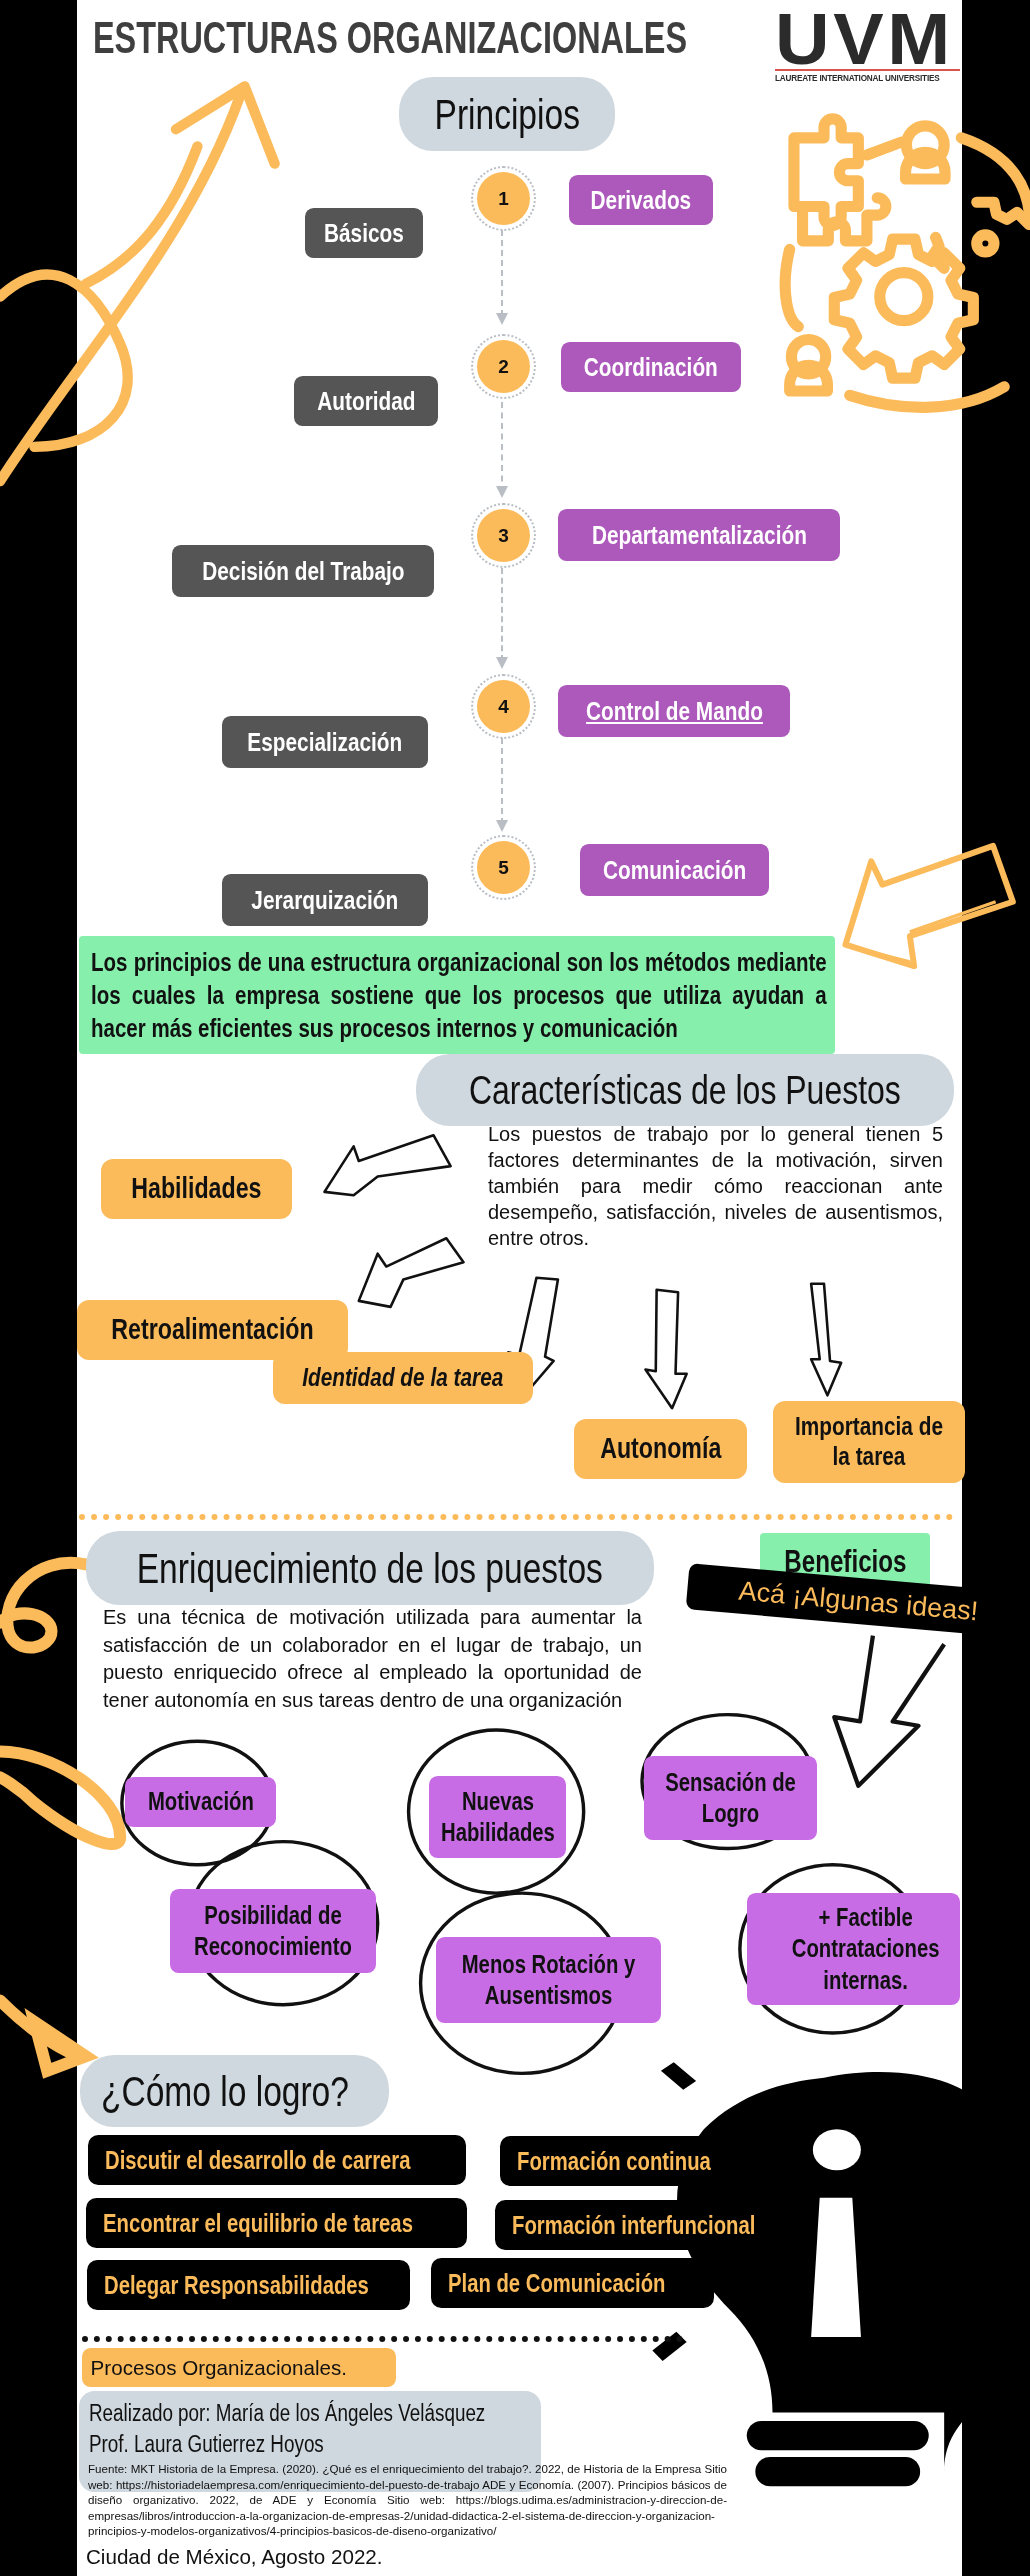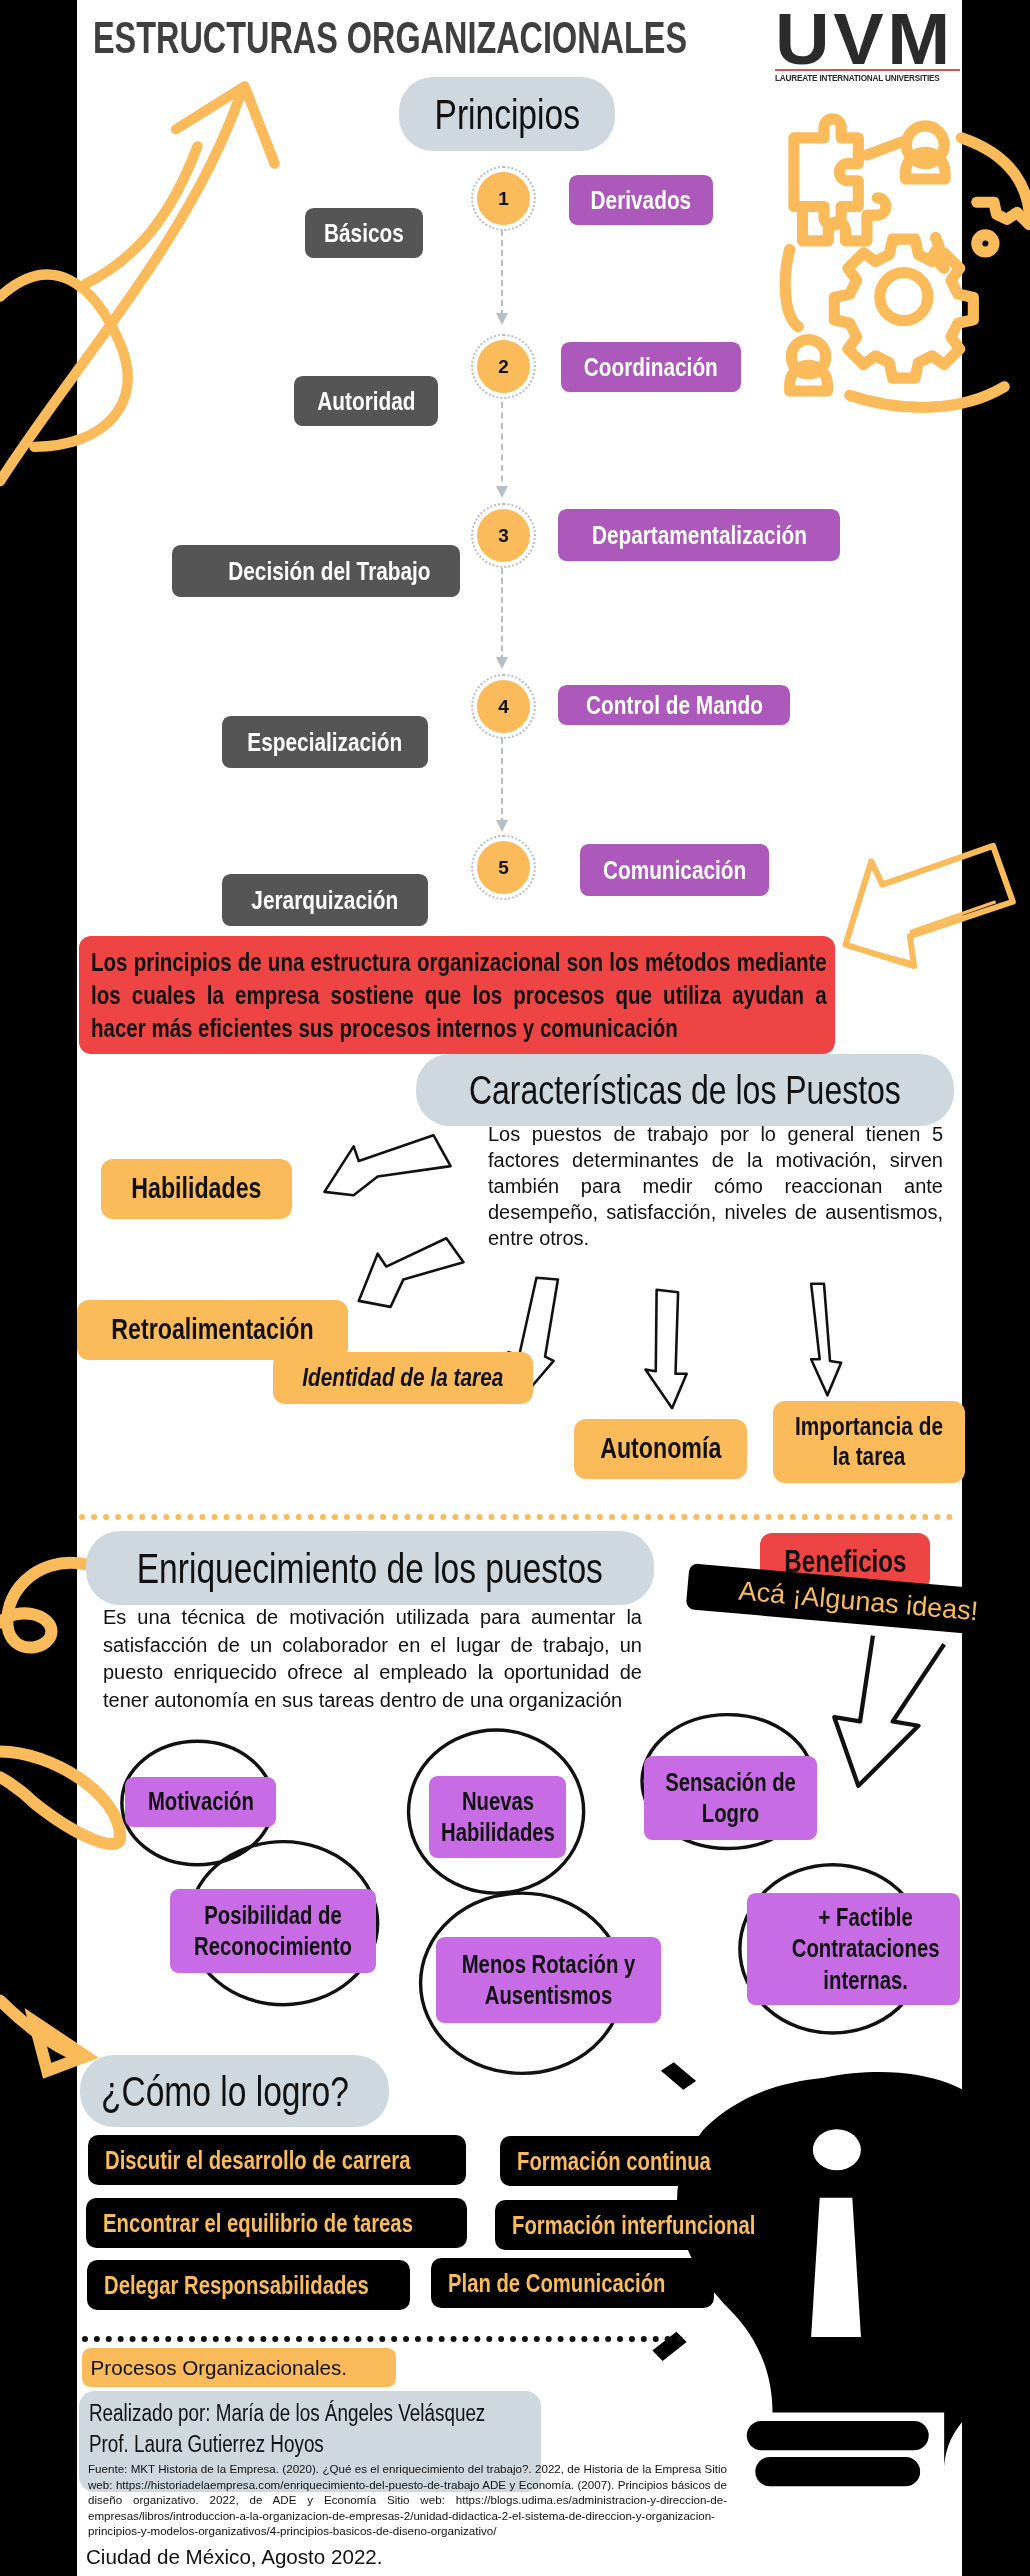--- a/index.html
+++ b/index.html
@@ -23,21 +23,21 @@
   .tag span { display: inline-block; transform: scaleX(0.8); }
   .tag-dark { background: #555555; color: #fff; margin-top: 36px; }
   .tag-purple { background: #ac59bb; color: #ffffff; }
   .step { width: 53px; height: 53px; border-radius: 50%; background: #fcbb5b; color: #111; font-weight: bold; font-size: 19px;
           display: flex; align-items: center; justify-content: center; box-shadow: 0 0 0 4.3px #fff, 0 0 0 6.9px transparent;
           outline: 2.6px dotted #b9bec4; outline-offset: 4.3px; }
   .vline { position: absolute; left: 501px; width: 0; border-left: 2.6px dashed #b9bec4; }
   .varrow { position: absolute; width: 0; height: 0; border-left: 6.9px solid transparent; border-right: 6.9px solid transparent;
             border-top: 12px solid #b9bec4; }
 
-  .box-purple { background: #ef4444; color: #111; border-radius: 12px; }
+  .box-purple { background: #86efac; color: #111; border-radius: 4px; }
   .intro { left: 79px; top: 936px; width: 756px; padding: 10.3px 8.6px 8.6px 12px; box-sizing: border-box;
            font-size: 25px; font-weight: bold; line-height: 33px; text-align: justify; }
   .intro span { display: block; transform: scaleX(0.82); transform-origin: left top; width: 122%; }
 
   .orange { background: #fcbb5b; color: #111; border-radius: 12px; display: flex; align-items: center; justify-content: center; text-align: center; font-weight: bold; }
   .orange span { display: inline-block; transform: scaleX(0.8); line-height: 1.15; }
   .desc { left: 488px; top: 1121px; width: 455px; font-size: 20px; line-height: 26px; color: #111; text-align: justify; }
   .desc2 { left: 103px; top: 1604px; width: 539px; font-size: 20px; line-height: 27.5px; color: #111; text-align: justify; }
 
   .dash-orange { left: 79px; top: 1514px; width: 874px; height: 0; border-top: 6.9px dotted #fcbb5b; }
@@ -169,37 +169,37 @@
   <div class="abs tag tag-dark" style="left:294px;top:340px;width:144px;height:50px;">
       <span>Autoridad</span>
     </div>
   <div class="abs step" style="left:477px;top:340px;">
       <span>2</span>
     </div>
   <div class="abs tag tag-purple" style="left:561px;top:342px;width:180px;height:50px;">
       <span>Coordinación</span>
     </div>
 
-  <div class="abs tag tag-dark" style="left:172px;top:509px;width:262px;height:52px;padding-left:26px;">
+  <div class="abs tag tag-dark" style="left:172px;top:509px;width:262px;height:52px;">
       <span>Decisión del Trabajo</span>
     </div>
   <div class="abs step" style="left:477px;top:509px;">
       <span>3</span>
     </div>
   <div class="abs tag tag-purple" style="left:558px;top:509px;width:282px;height:52px;">
       <span>Departamentalización</span>
     </div>
 
   <div class="abs tag tag-dark" style="left:222px;top:680px;width:206px;height:52px;">
       <span>Especialización</span>
     </div>
   <div class="abs step" style="left:477px;top:680px;">
       <span>4</span>
     </div>
-  <div class="abs tag tag-purple" style="left:558px;top:685px;width:232px;height:40px;">
+  <div class="abs tag tag-purple" style="left:558px;top:685px;width:232px;height:52px;text-decoration:underline;">
       <span>Control de Mando</span>
     </div>
 
   <div class="abs tag tag-dark" style="left:222px;top:838px;width:206px;height:52px;">
       <span>Jerarquización</span>
     </div>
   <div class="abs step" style="left:477px;top:841px;">
       <span>5</span>
     </div>
   <div class="abs tag tag-purple" style="left:580px;top:844px;width:189px;height:52px;">

